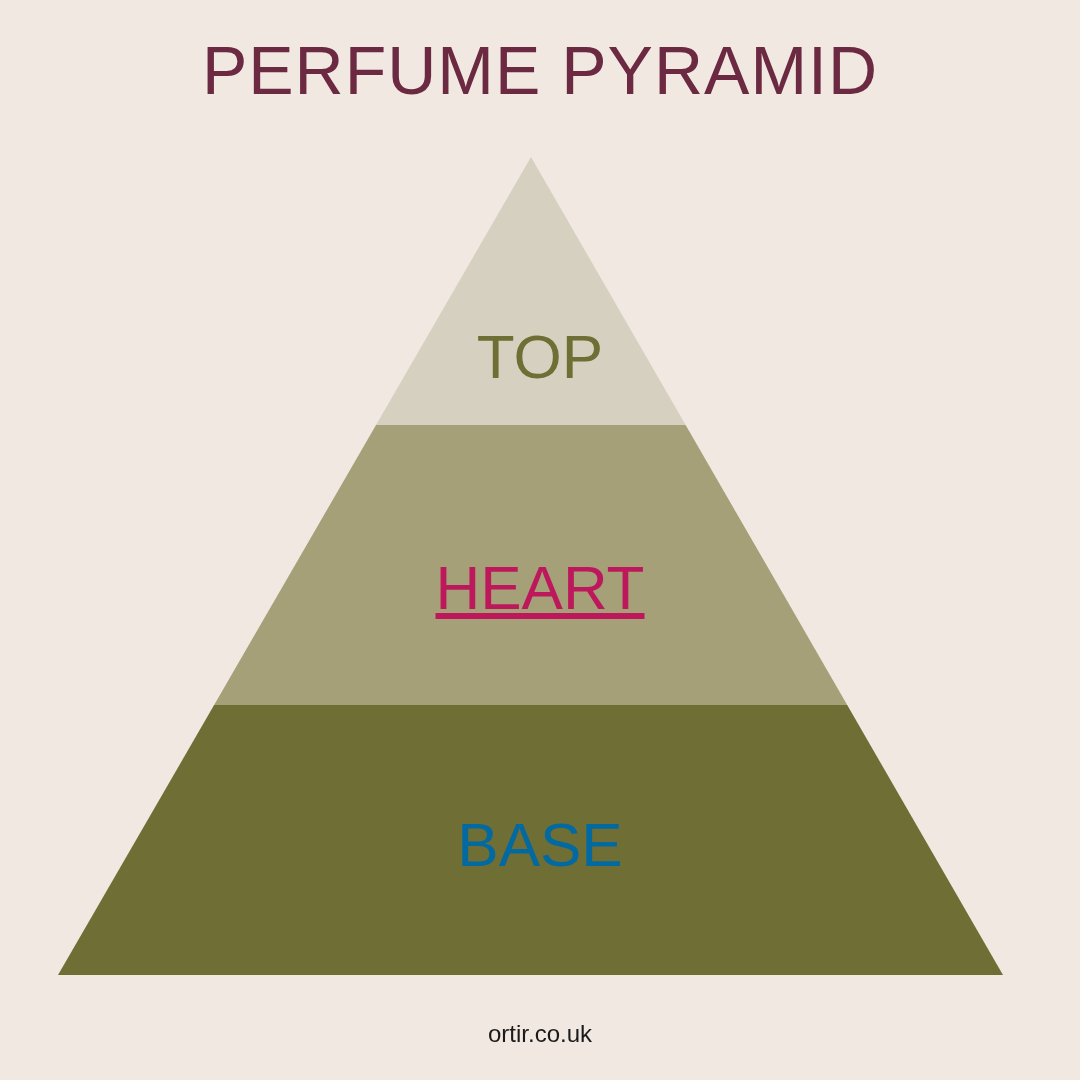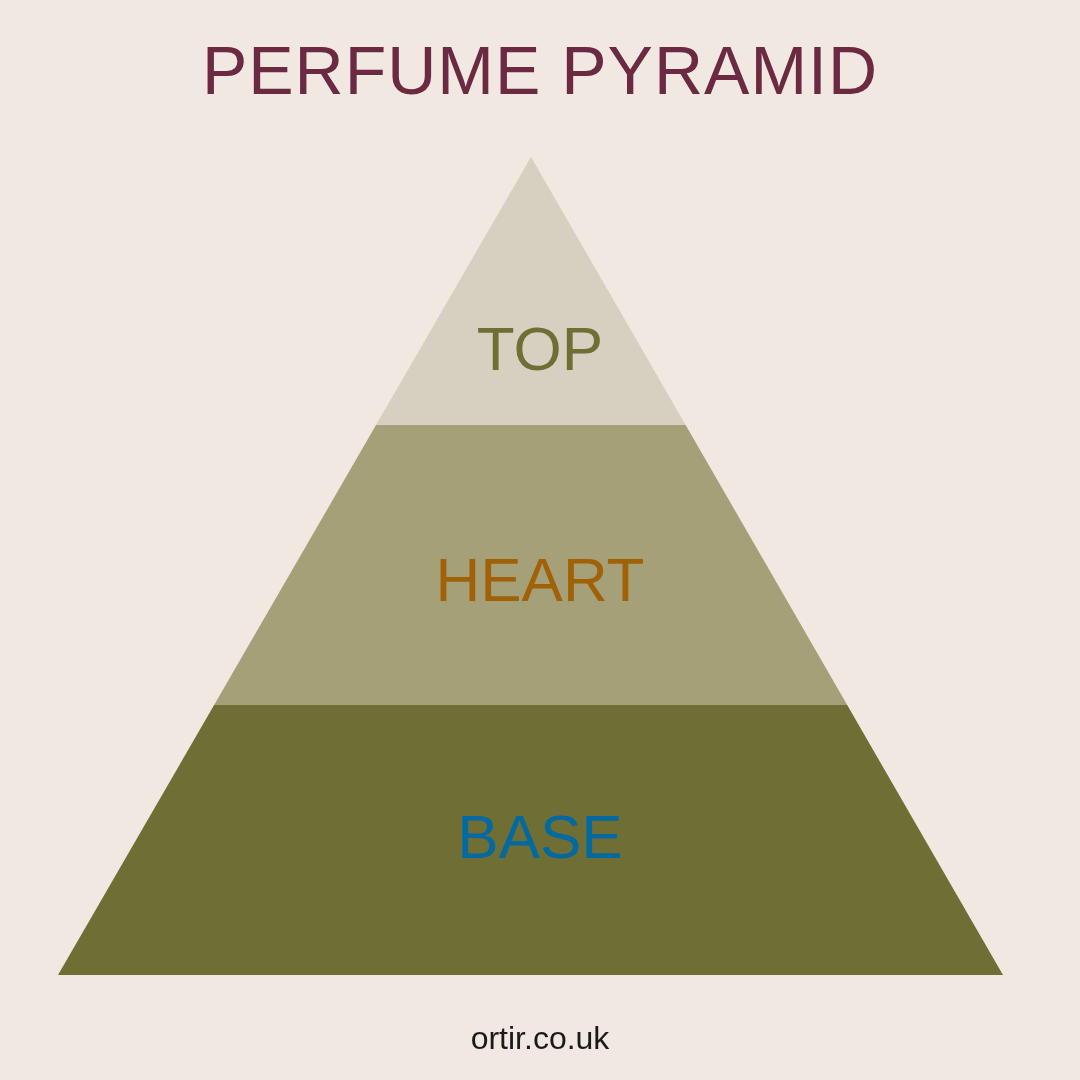--- a/index.html
+++ b/index.html
@@ -42,40 +42,41 @@
     display: block;
   }
   .tier-label {
     position: absolute;
     width: 1080px;
     text-align: center;
     font-size: 62px;
     line-height: 1;
     font-weight: 400;
     white-space: nowrap;
+    margin-top: 8px;
   }
   #label-top {
     top: 318px;
     color: #6F6E34;
   }
   #label-heart {
     top: 549px;
     color: #6B2A42;
   }
   #label-base {
     top: 806px;
     color: #FFFFFF;
   }
   #footer {
     position: absolute;
     left: 0;
     top: 1022px;
     width: 1080px;
     text-align: center;
-    font-size: 32px;
+    font-size: 24px;
     line-height: 1;
     color: #1A1A1A;
     white-space: nowrap;
   }
 </style>
 </head>
 <body style="background: rgb(241, 233, 225);">
 
 <div id="infographic" style="background: rgb(241, 233, 225); border-radius: 11px;">
 
@@ -89,19 +90,19 @@
     </defs>
     <g clip-path="url(#pyramid-clip)">
       <rect id="tier-top-band" x="0" y="147" width="1080" height="278" fill="#D6D0C1"></rect>
       <rect id="tier-heart-band" x="0" y="425" width="1080" height="280" fill="#A6A078"></rect>
       <rect id="tier-base-band" x="0" y="705" width="1080" height="280" fill="#6F6E34"></rect>
     </g>
   </svg>
 
   <div class="tier-label" id="label-top" style="color: rgb(111, 110, 52);">TOP</div>
 
-  <div class="tier-label" id="label-heart" style="color: #a16207;">HEART</div>
+  <div class="tier-label" id="label-heart" style="color: #be185d; text-decoration: underline;">HEART</div>
 
   <div class="tier-label" id="label-base" style="color: #0369a1;">BASE</div>
 
   <div id="footer" style="color: rgb(26, 26, 26);">ortir.co.uk</div>
 
 </div>
 
 </body></html>

